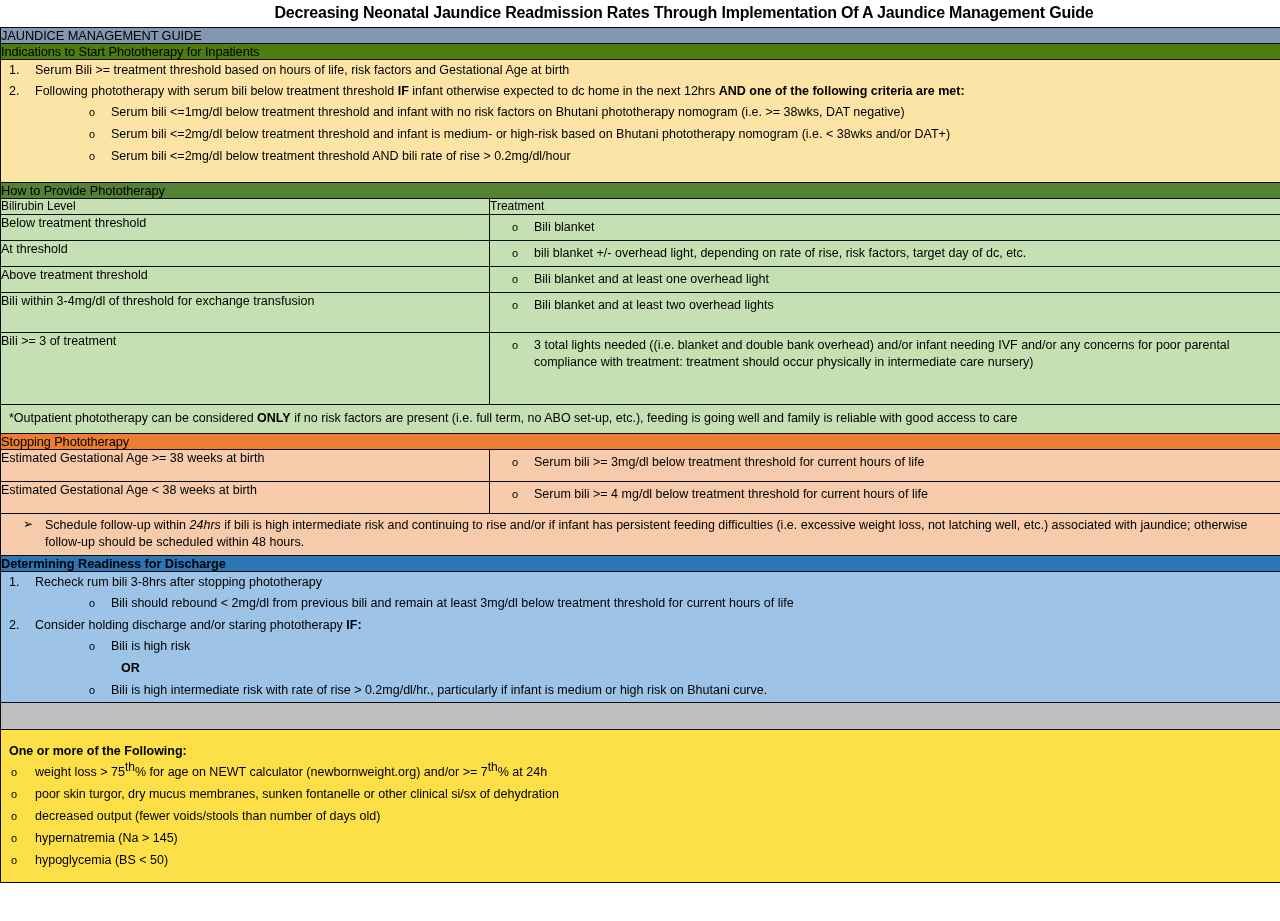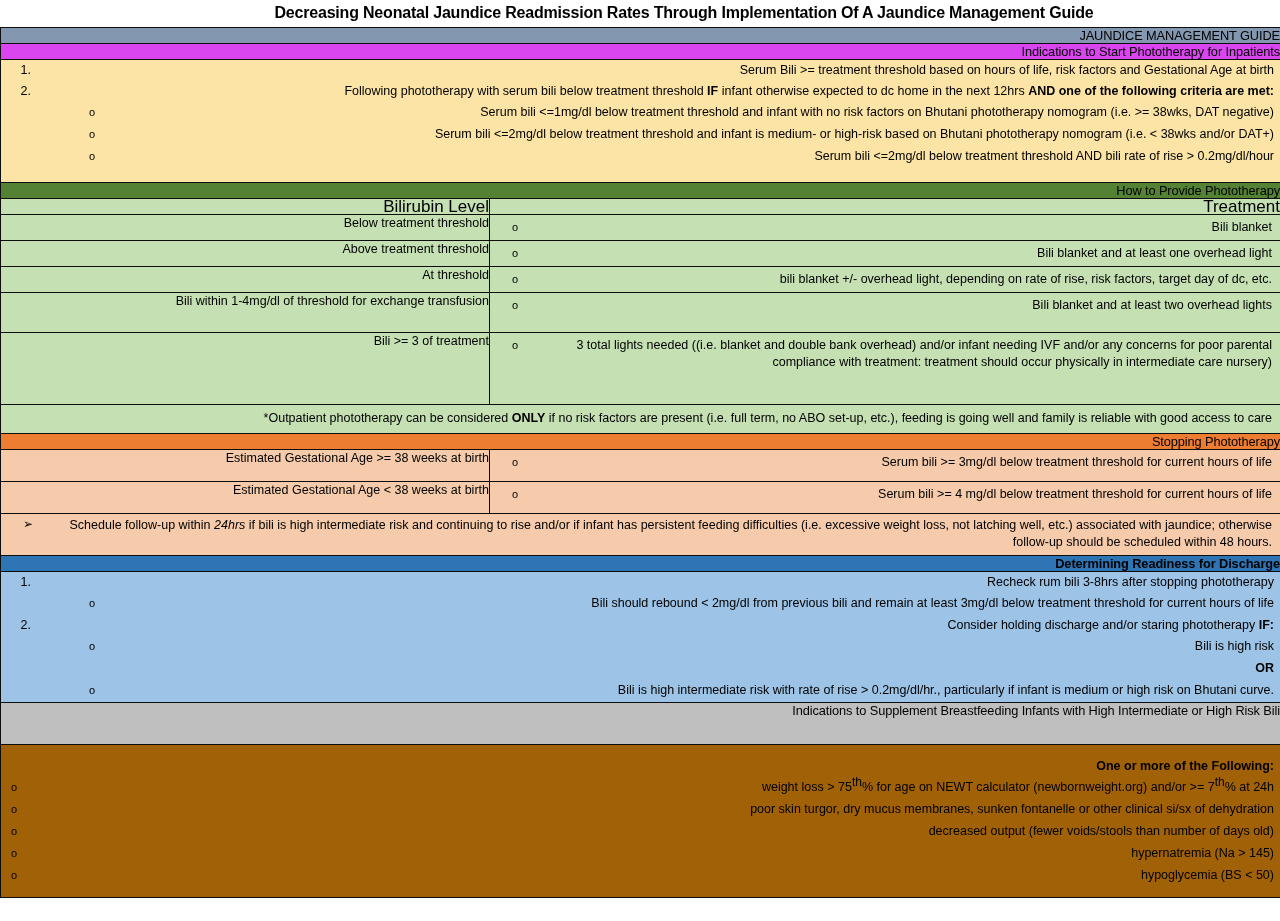--- a/index.html
+++ b/index.html
@@ -32,49 +32,49 @@
     border-collapse: collapse;
     table-layout: fixed;
     font-size: 12.5px;
     line-height: 15px;
   }
   .guide td, .guide th {
     border: 1.6px solid #0d0d0d;
     padding: 0;
     vertical-align: top;
     font-weight: normal;
-    text-align: right;
+    text-align: left;
   }
 
   
   .band {
     text-align: center;
     font-weight: bold;
     font-size: 12.8px;
     padding: 4px 4px 5px 4px;
     letter-spacing: -0.1px;
   }
 
   .band.c-slate  { background: #8497b0; }
-  .band.c-gold   { background: #d946ef; padding-left: 15px; }
+  .band.c-gold   { background: #4d7c0f; }
   .band.c-green  { background: #548235; }
   .band.c-orange { background: #ed7d31; }
   .band.c-blue   { background: #2e75b6; font-weight: bold; }
   .band.c-gray   { background: #bfbfbf; }
 
   .body.c-gold   { background: #fce4a6; }
   .body.c-green  { background: #c5e0b3; }
   .body.c-orange { background: #f5cbab; }
   .body.c-blue   { background: #9dc3e6; }
-  .body.c-gray   { background: #a16207; }
+  .body.c-gray   { background: #fde047; }
 
   .colhead {
     text-align: center;
     font-weight: bold;
-    font-size: 17px;
+    font-size: 12px;
     padding: 5px 4px 6px 4px;
   }
 
   
   ol.num, ul.circ, ul.arrow {
     margin: 0; padding: 0; list-style: none;
   }
 
   li.num-item {
     position: relative;
@@ -196,39 +196,39 @@
     <tr>
       <td class="body c-green cellplain">Below treatment threshold</td>
       <td class="body c-green">
         <div class="cellcirc">
           <span class="marker">o</span>
           <span>Bili blanket</span>
         </div>
       </td>
     </tr>
     <tr>
+      <td class="body c-green cellplain">At threshold</td>
+      <td class="body c-green">
+        <div class="cellcirc">
+          <span class="marker">o</span>
+          <span>bili blanket +/- overhead light, depending on rate of rise, risk factors, target day of dc, etc.</span>
+        </div>
+      </td>
+    </tr>
+    <tr>
       <td class="body c-green cellplain">Above treatment threshold</td>
       <td class="body c-green">
         <div class="cellcirc">
           <span class="marker">o</span>
           <span>Bili blanket and at least one overhead light</span>
         </div>
       </td>
     </tr>
-    <tr>
-      <td class="body c-green cellplain">At threshold</td>
-      <td class="body c-green">
-        <div class="cellcirc">
-          <span class="marker">o</span>
-          <span>bili blanket +/- overhead light, depending on rate of rise, risk factors, target day of dc, etc.</span>
-        </div>
-      </td>
-    </tr>
     <tr style="height:40px">
-      <td class="body c-green cellplain">Bili within 1-4mg/dl of threshold for exchange transfusion</td>
+      <td class="body c-green cellplain">Bili within 3-4mg/dl of threshold for exchange transfusion</td>
       <td class="body c-green">
         <div class="cellcirc">
           <span class="marker">o</span>
           <span>Bili blanket and at least two overhead lights</span>
         </div>
       </td>
     </tr>
     <tr style="height:72px">
       <td class="body c-green cellplain">Bili &gt;= 3 of treatment</td>
       <td class="body c-green">
@@ -311,21 +311,20 @@
           <li class="circ-item">
             <span class="marker">o</span>
             <span>Bili is high intermediate risk with rate of rise &gt; 0.2mg/dl/hr., particularly if infant is medium or high risk on Bhutani curve.</span>
           </li>
         </ul>
       </td>
     </tr>
 
     <tr>
       <td colspan="2" class="band c-gray">
-        <span>Indications to Supplement Breastfeeding Infants with High Intermediate or High Risk Bili</span>
         <div style="height:26px"></div>
       </td>
     </tr>
     <tr>
       <td colspan="2" class="body c-gray">
         <div style="height:8px"></div>
         <div class="lead-bold">One or more of the Following:</div>
         <ul class="circ">
           <li class="circ-item">
             <span class="marker">o</span>

